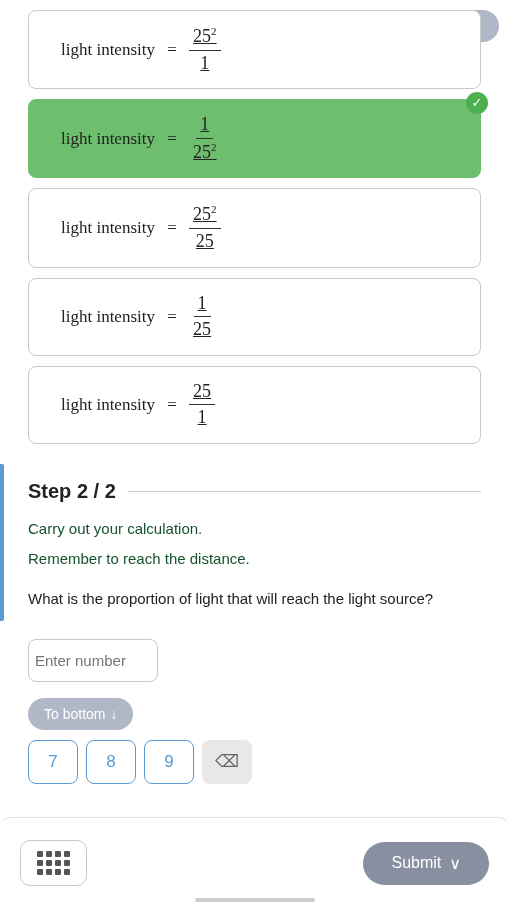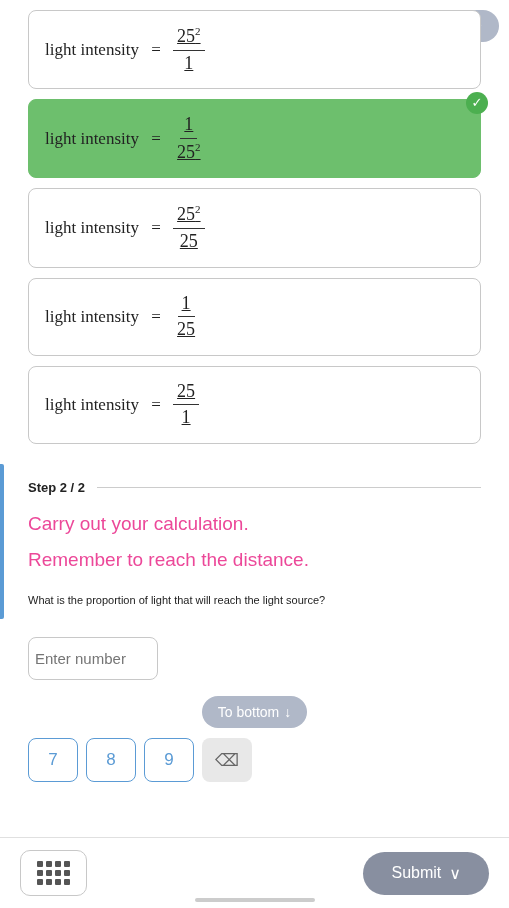--- a/index.html
+++ b/index.html
@@ -34,21 +34,21 @@
     .options-container {
       padding: 10px 28px 10px 28px;
       display: flex;
       flex-direction: column;
       gap: 0px;
     }
 
     .option-card {
       border: 1.5px solid #c8c8c8;
       border-radius: 8px;
-      padding: 14px 16px;
+      padding: 14px 32px;
       margin-bottom: 10px;
       background: white;
       position: relative;
       display: flex;
       align-items: center;
       cursor: pointer;
     }
 
     .option-card.selected {
       background: #6dbf6d;
@@ -117,46 +117,46 @@
     .step-header {
       display: flex;
       align-items: center;
       gap: 12px;
       margin-bottom: 14px;
     }
 
     .step-label {
       font-family: Arial, sans-serif;
       font-weight: bold;
-      font-size: 13px;
+      font-size: 20px;
       color: #222;
       white-space: nowrap;
     }
 
     .step-line {
       flex: 1;
       height: 1px;
       background: #ccc;
     }
 
     .step-body {
       font-family: Arial, sans-serif;
-      font-size: 19px;
-      color: #ec4899;
+      font-size: 15px;
+      color: #14532d;
       line-height: 1.6;
     }
 
     .step-body p {
       margin-bottom: 6px;
     }
 
     .question-text {
       margin-top: 16px;
       font-family: Arial, sans-serif;
-      font-size: 11px;
+      font-size: 15px;
       color: #222;
       line-height: 1.6;
     }
 
     
     .input-area {
       padding: 14px 28px 0 28px;
     }
 
     .number-input {
@@ -227,24 +227,25 @@
     }
 
     
     .bottom-bar {
       position: fixed;
       bottom: 0;
       left: 0;
       width: 509px;
       background: white;
       border-top: 1px solid #e0e0e0;
-      padding: 12px 20px;
+      padding: 22px 20px;
       display: flex;
       align-items: center;
       justify-content: space-between;
+      border-radius: 11px;
     }
 
     .keyboard-btn {
       background: white;
       border: 1.5px solid #c8c8c8;
       border-radius: 10px;
       padding: 10px 16px;
       cursor: pointer;
       display: flex;
       align-items: center;
@@ -378,21 +379,21 @@
     <div class="step-body">
       <p>Carry out your calculation.</p>
       <p>Remember to reach the distance.</p>
     </div>
     <div class="question-text">What is the proportion of light that will reach the light source?</div>
   </div>
 </div>
 
 <div class="input-area">
   <input class="number-input" type="text" placeholder="Enter number" style="">
-  <div style="display:flex; justify-content: center; margin-top: 8px;">
+  <div style="display:flex; justify-content: flex-start; margin-top: 8px;">
     <button class="bottom-btn">
       <span>To bottom</span>
       <span>↓</span>
     </button>
   </div>
 </div>
 
 <div class="numpad-row">
   <button class="num-btn">
     <span>7</span>

